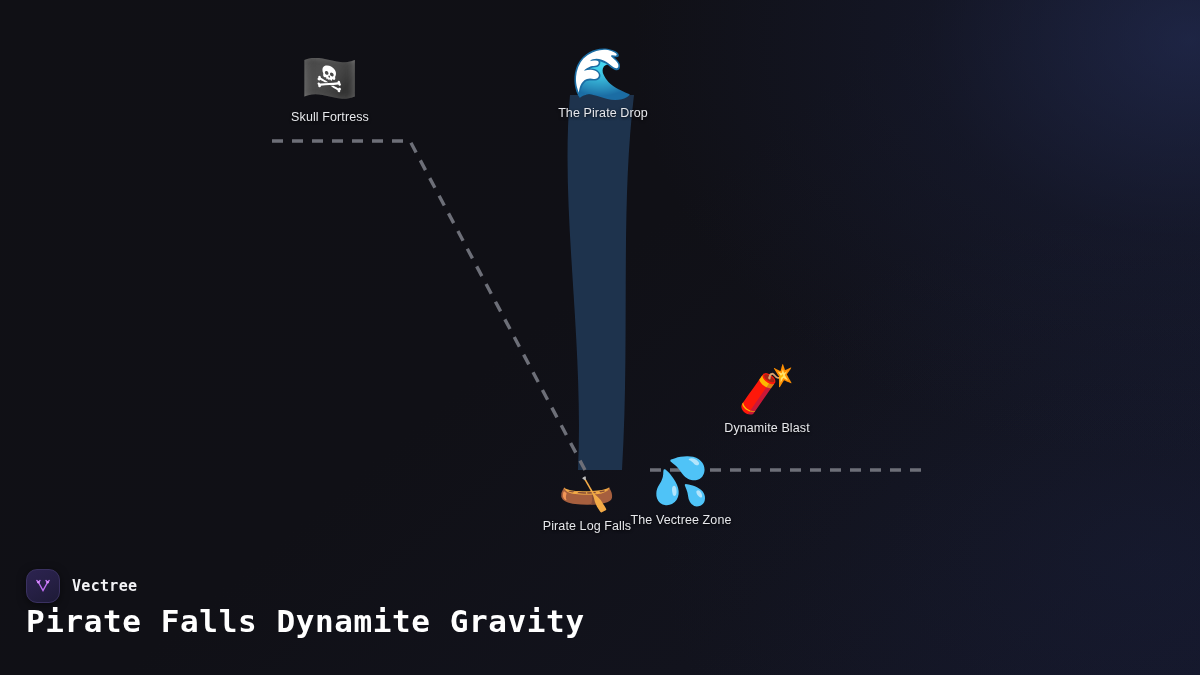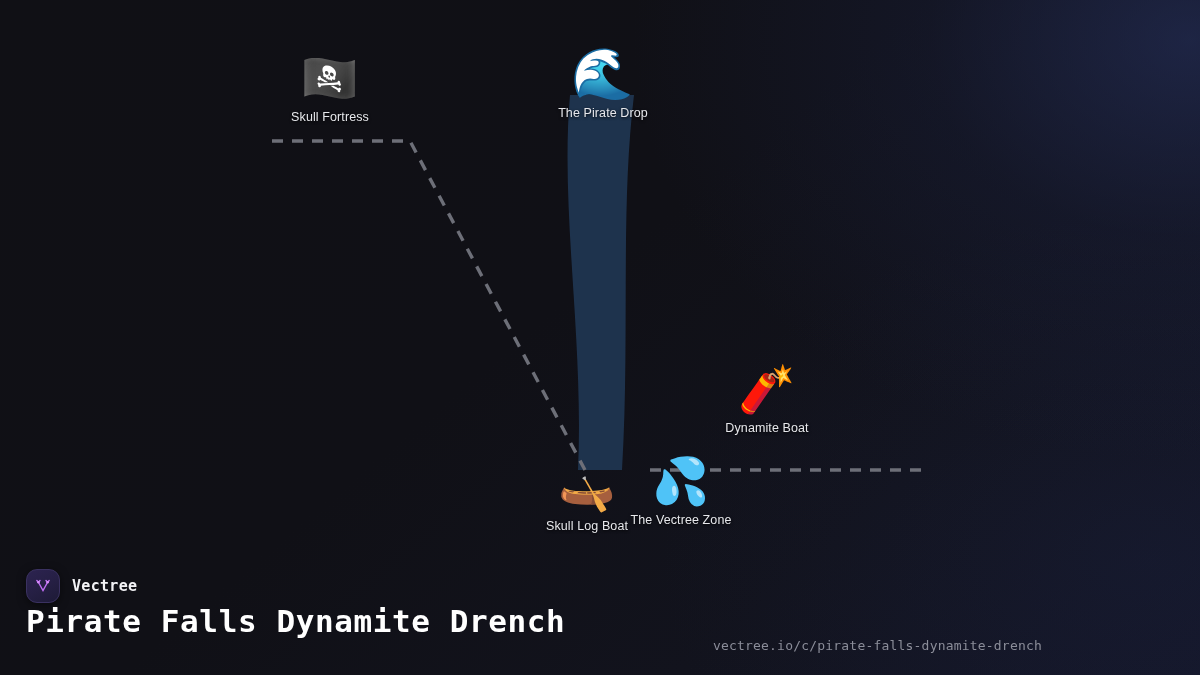--- a/index.html
+++ b/index.html
@@ -128,26 +128,26 @@
       <div class="node-label">Skull Fortress</div>
     </div>
 
     <div class="node" style="left:603px; top:48px;">
       <div class="node-icon" style="font-size:50px;">🌊</div>
       <div class="node-label">The Pirate Drop</div>
     </div>
 
     <div class="node" style="left:767px; top:363px;">
       <div class="node-icon">🧨</div>
-      <div class="node-label">Dynamite Boat</div>
+      <div class="node-label">Dynamite Blast</div>
     </div>
 
     <div class="node" style="left:587px; top:461px;">
       <div class="node-icon">🛶</div>
-      <div class="node-label">Skull Log Boat</div>
+      <div class="node-label">Pirate Log Falls</div>
     </div>
 
     <div class="node" style="left:681px; top:455px;">
       <div class="node-icon">💦</div>
       <div class="node-label">The Vectree Zone</div>
     </div>
 
   </div>
 
   <div id="footer">
@@ -162,19 +162,18 @@
             <path d="M17.5 7.5 L15.6 5.4"></path>
             <path d="M17.5 7.5 L19.4 5.4"></path>
           </g>
           <circle cx="6.5" cy="7.5" r="1.5" fill="#d98ffb"></circle>
           <circle cx="17.5" cy="7.5" r="1.5" fill="#d98ffb"></circle>
         </svg>
       </div>
       <div id="brand-name">Vectree</div>
     </div>
 
-    <div id="page-title">Pirate Falls Dynamite Drench</div>
+    <div id="page-title">Pirate Falls Dynamite Gravity</div>
 
-    <div id="page-url">vectree.io/c/pirate-falls-dynamite-drench</div>
 
   </div>
 
 </div>
 
 </body></html>

